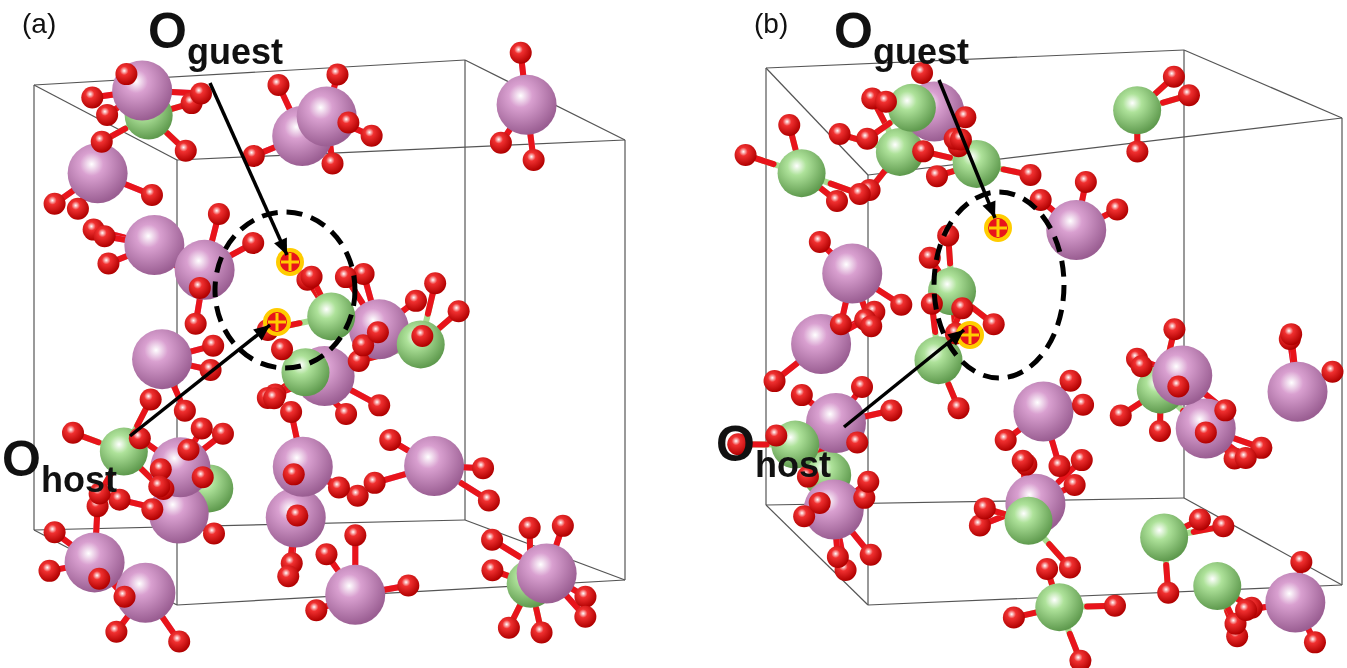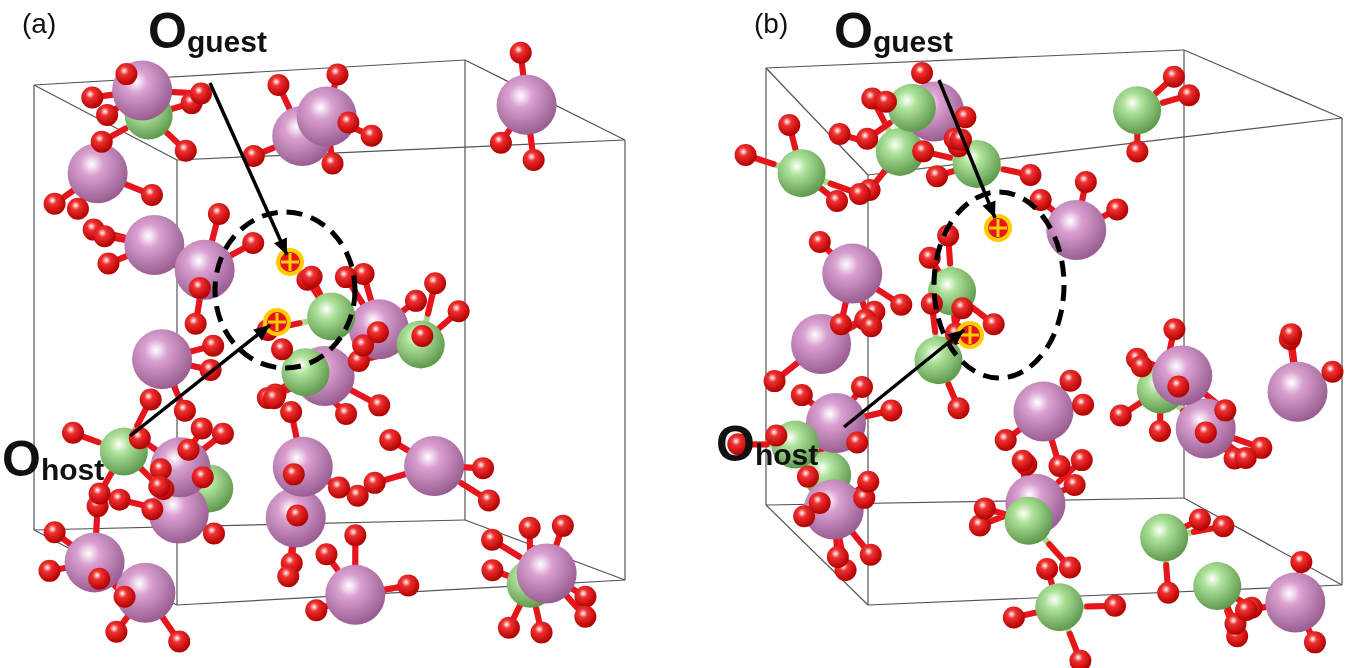--- a/index.html
+++ b/index.html
@@ -4,21 +4,21 @@
 <style>
   html,body{margin:0;padding:0;background:#fff;}
   body{width:1347px;height:668px;position:relative;overflow:hidden;font-family:"Liberation Sans",sans-serif;}
   .panel{position:absolute;top:0;width:673px;height:668px;}
   #panel-a{left:0;}
   #panel-b{left:674px;}
   .panel svg{position:absolute;left:0;top:0;}
   .plabel{position:absolute;font-size:28px;color:#111;font-family:"Liberation Sans",sans-serif;}
   .olabel{position:absolute;font-weight:bold;color:#111;font-family:"Liberation Sans",sans-serif;white-space:nowrap;}
   .olabel .big{font-size:50px;}
-  .olabel .sub{font-size:30px;position:relative;top:4px;text-align:center;}
+  .olabel .sub{font-size:36px;position:relative;top:16px;text-align:center;}
 </style>
 </head>
 <body>
 
 <div class="panel" id="panel-a">
   <svg width="673" height="668" id="svg-a">
       <defs>
         <radialGradient id="gOa" cx="40%" cy="35%" r="65%">
           <stop offset="0%" stop-color="#fff"></stop>
           <stop offset="30%" stop-color="#f03030"></stop>

